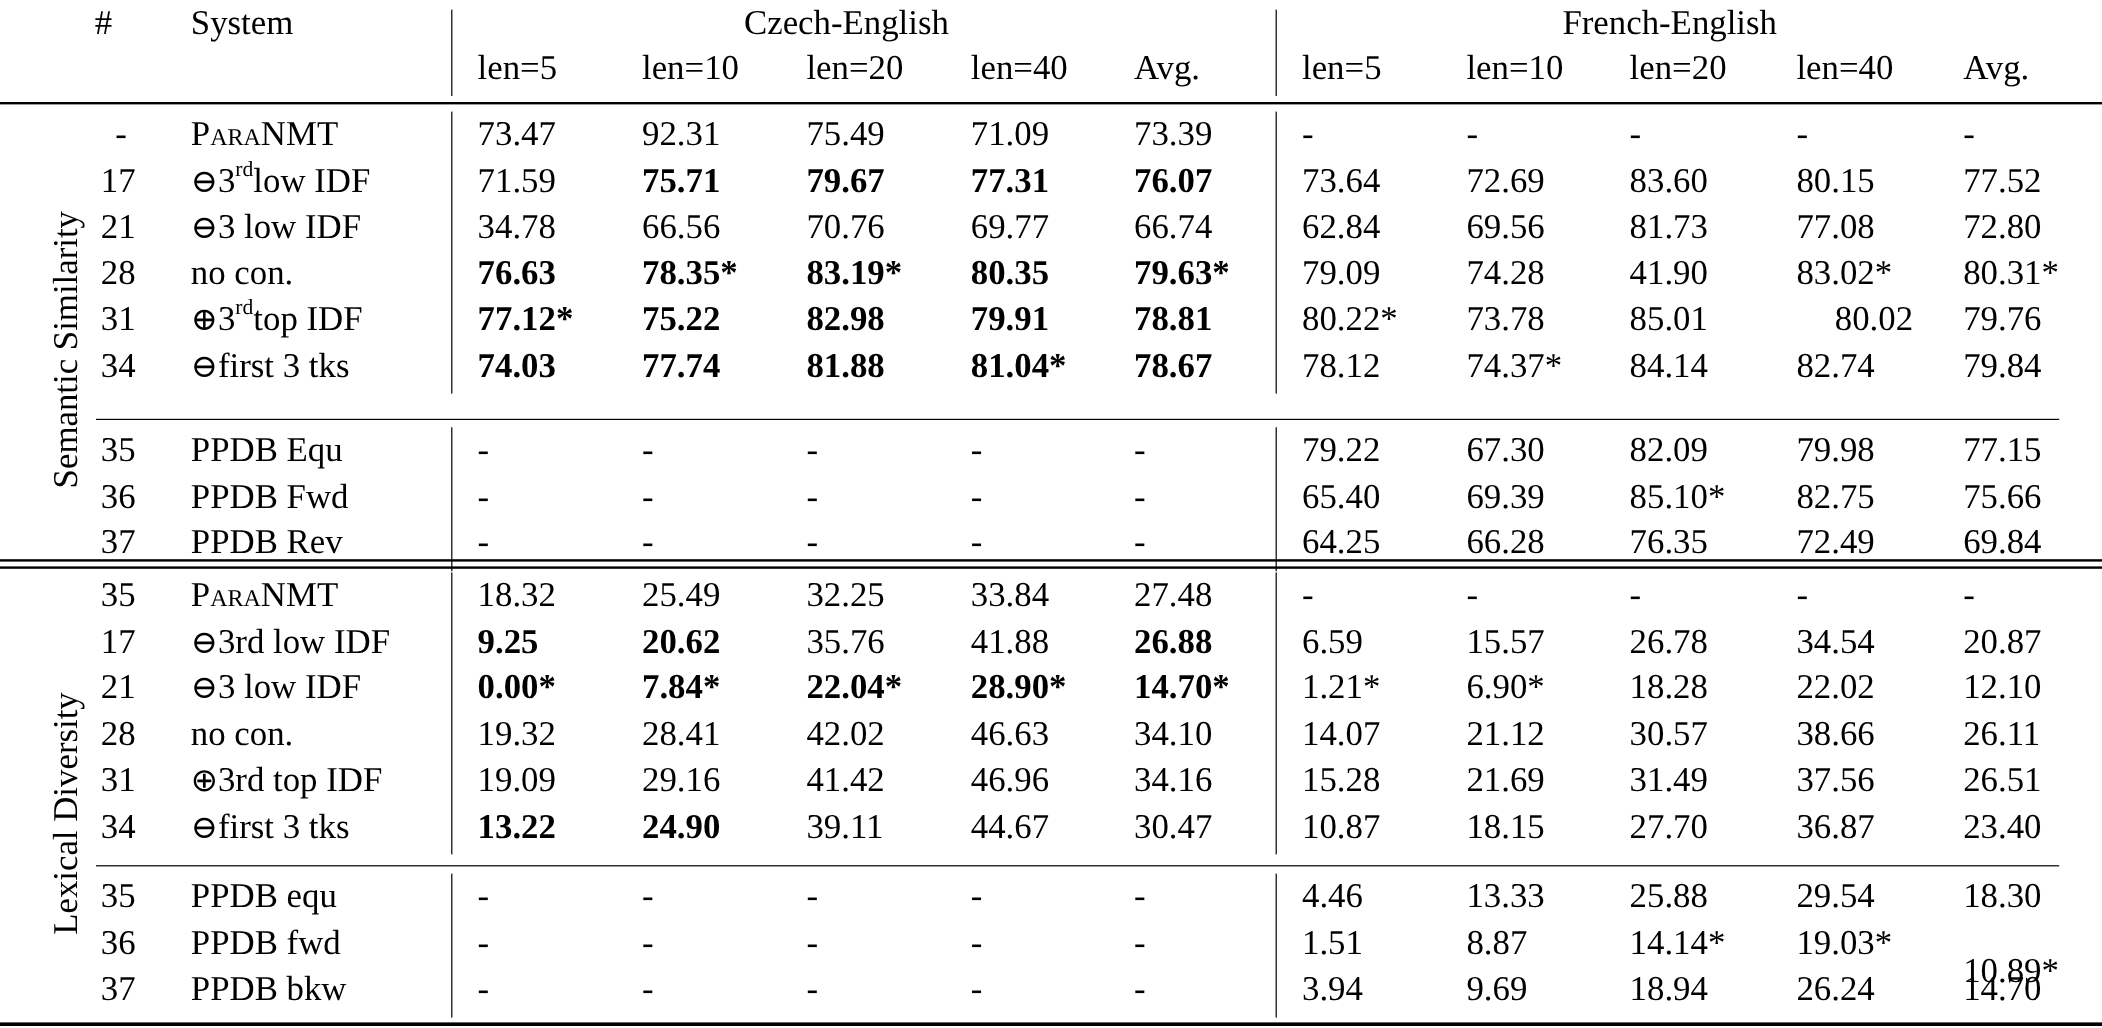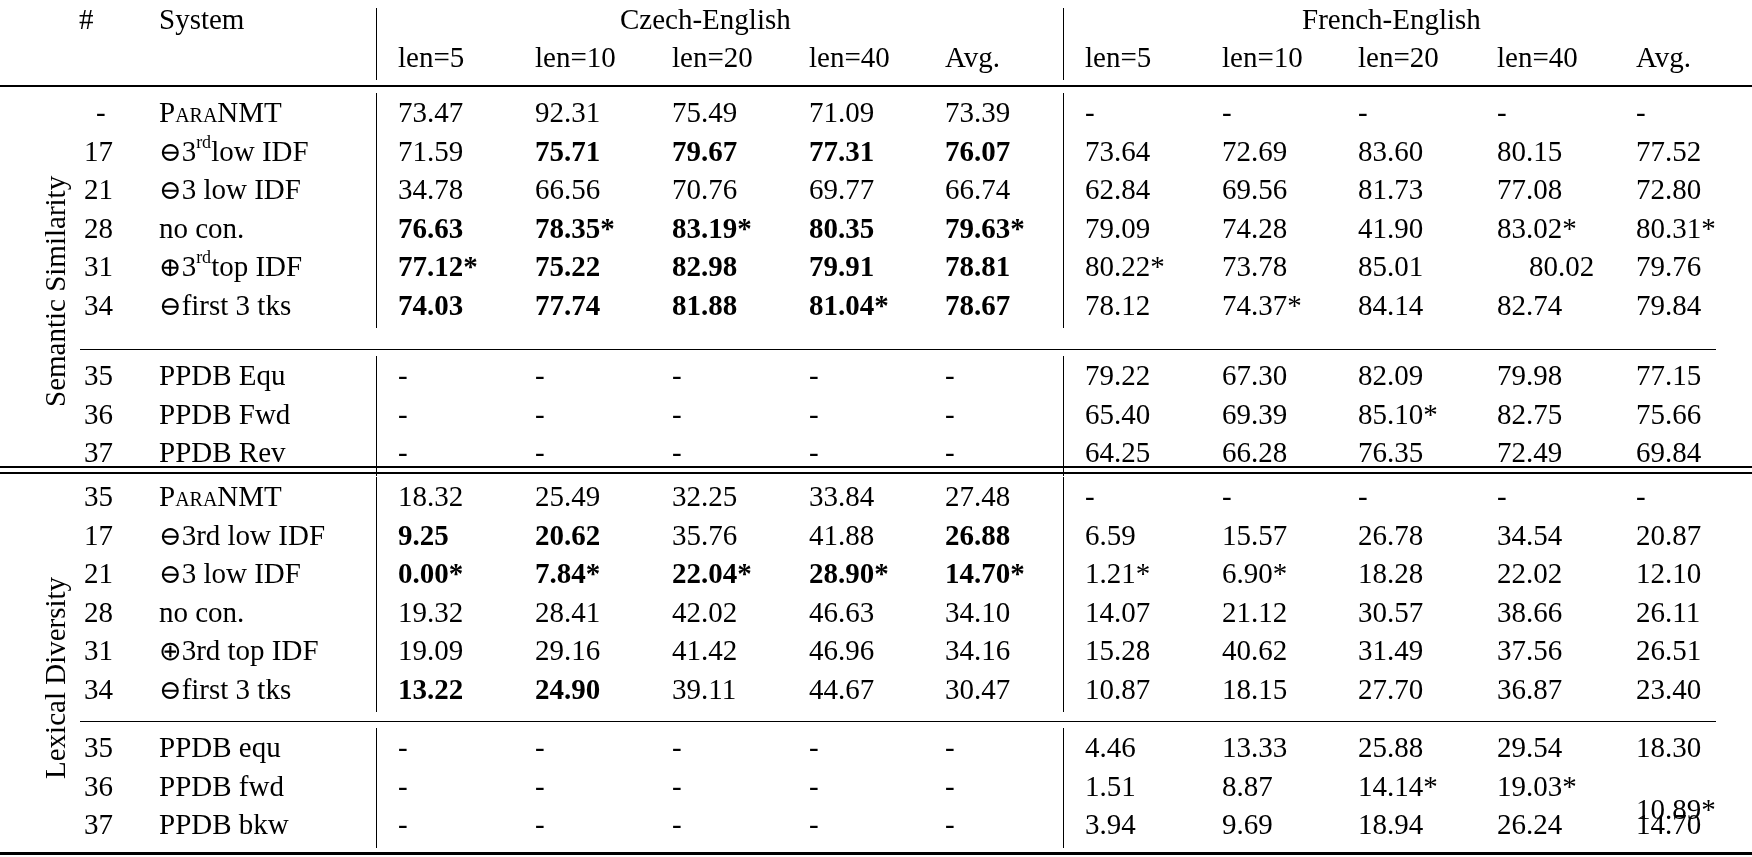--- a/index.html
+++ b/index.html
@@ -217,21 +217,21 @@
       <div class="abs txt" style="left: 1497px; top: 594.5px; text-align: center;">38.66</div>
       <div class="abs txt" style="left: 1636px; top: 594.5px;">26.11</div>
       <div class="abs txt" style="left: 84px; top: 633px;">31</div>
       <div class="abs txt" style="left: 159px; top: 633px; font-family: Liberation Serif, serif;"><span class="op">⊕</span><span>3rd top IDF</span></div>
       <div class="abs txt" style="left: 398px; top: 633px;">19.09</div>
       <div class="abs txt" style="left: 535px; top: 633px;">29.16</div>
       <div class="abs txt" style="left: 672px; top: 633px;">41.42</div>
       <div class="abs txt" style="left: 809px; top: 633px;">46.96</div>
       <div class="abs txt" style="left: 945px; top: 633px; text-align: center;">34.16</div>
       <div class="abs txt" style="left: 1085px; top: 633px;">15.28</div>
-      <div class="abs txt" style="left: 1222px; top: 633px;">40.62</div>
+      <div class="abs txt" style="left: 1222px; top: 633px;">21.69</div>
       <div class="abs txt" style="left: 1358px; top: 633px;">31.49</div>
       <div class="abs txt" style="left: 1497px; top: 633px;">37.56</div>
       <div class="abs txt" style="left: 1636px; top: 633px;">26.51</div>
       <div class="abs txt" style="left: 84px; top: 671.5px;">34</div>
       <div class="abs txt" style="left: 159px; top: 671.5px;"><span class="op">⊖</span><span>first 3 tks</span></div>
       <div class="abs txt bold" style="left: 398px; top: 671.5px;">13.22</div>
       <div class="abs txt bold" style="left: 535px; top: 671.5px;">24.90</div>
       <div class="abs txt" style="left: 672px; top: 671.5px;">39.11</div>
       <div class="abs txt" style="left: 809px; top: 671.5px;">44.67</div>
       <div class="abs txt" style="left: 945px; top: 671.5px;">30.47</div>

